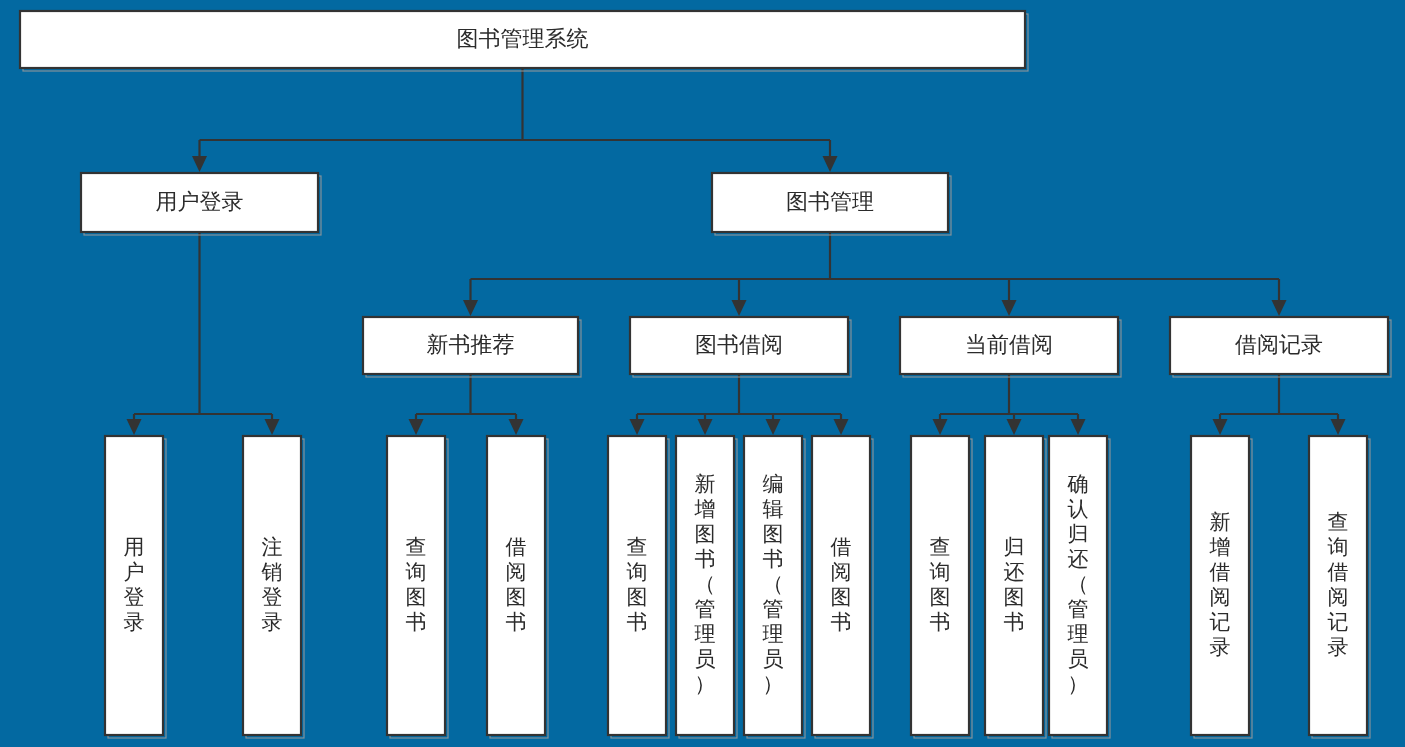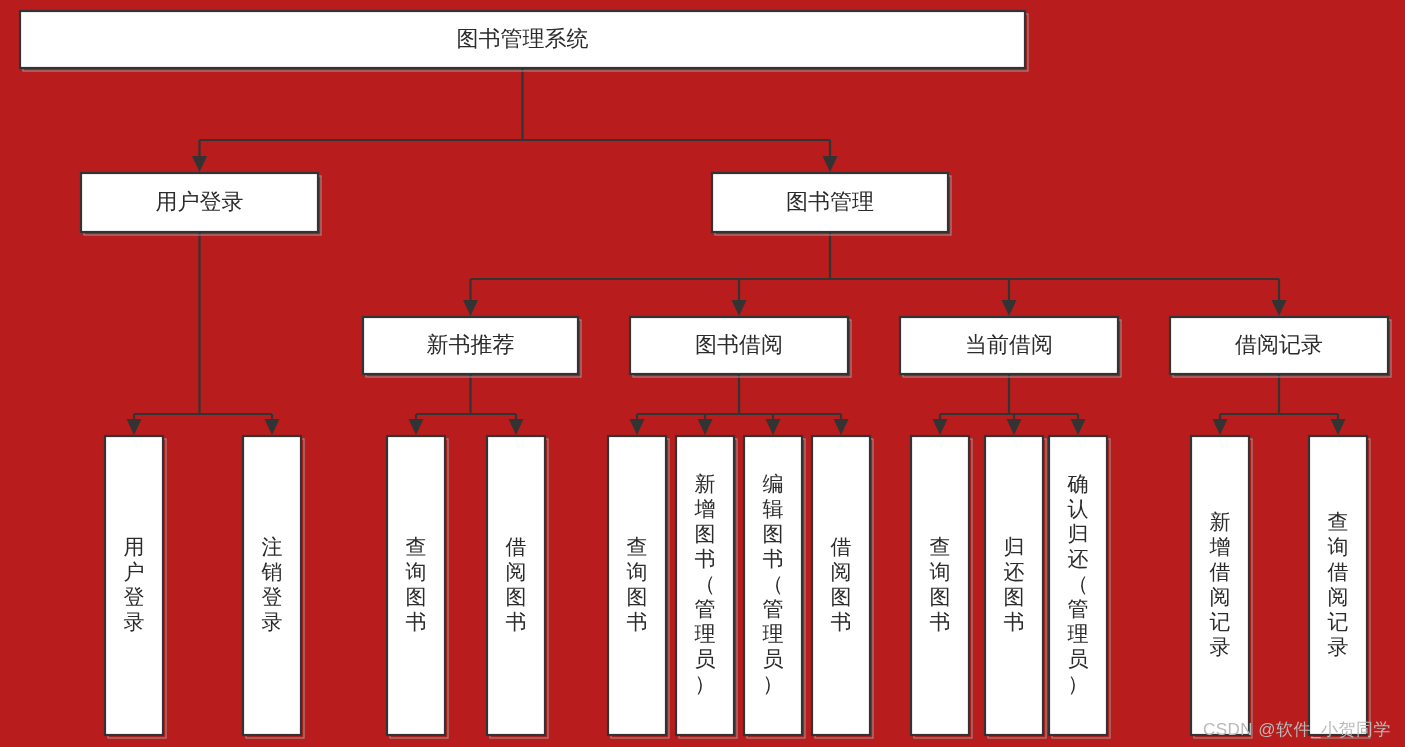--- a/index.html
+++ b/index.html
@@ -7,21 +7,21 @@
     padding: 0;
     background: #ffffff;
   }
   body {
     font-family: "Liberation Sans", "DejaVu Sans", sans-serif;
   }
   #stage {
     position: relative;
     width: 1405px;
     height: 747px;
-    background: #b91c1c;
+    background: #0369a1;
     overflow: hidden;
   }
   #diagram-svg {
     position: absolute;
     left: 0;
     top: 0;
     width: 1405px;
     height: 747px;
   }
   .node-box {
@@ -227,15 +227,14 @@
           <text x="1220" class="node-label-vertical"><tspan x="1220" y="528.5">新</tspan><tspan x="1220" y="553.5">增</tspan><tspan x="1220" y="578.5">借</tspan><tspan x="1220" y="603.5">阅</tspan><tspan x="1220" y="628.5">记</tspan><tspan x="1220" y="653.5">录</tspan></text>
         </g>
         <g>
           <rect x="1312" y="439" width="58" height="299" class="node-shadow"></rect>
           <rect x="1309" y="436" width="58" height="299" class="node-box"></rect>
           <text x="1338" class="node-label-vertical"><tspan x="1338" y="528.5">查</tspan><tspan x="1338" y="553.5">询</tspan><tspan x="1338" y="578.5">借</tspan><tspan x="1338" y="603.5">阅</tspan><tspan x="1338" y="628.5">记</tspan><tspan x="1338" y="653.5">录</tspan></text>
         </g>
       </g>
   </svg>
 
-  <div class="watermark">CSDN @软件_小贺同学</div>
 
 </div>
 
 </body></html>

